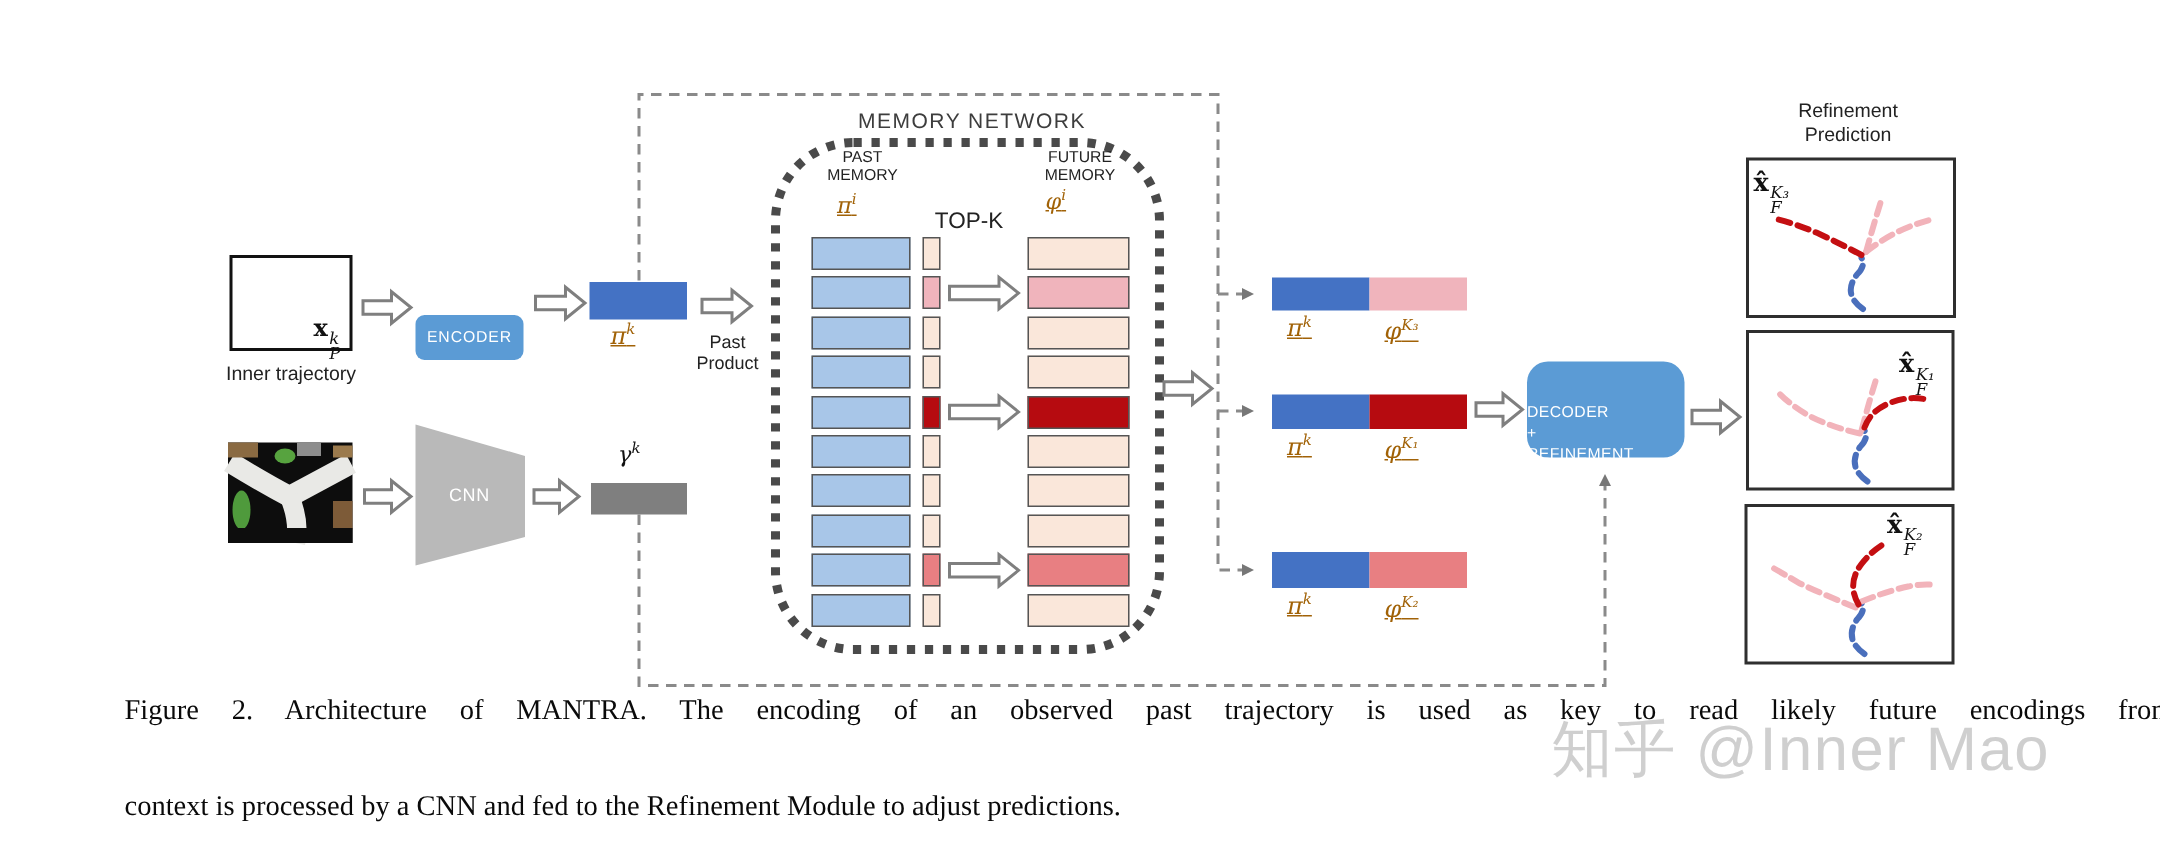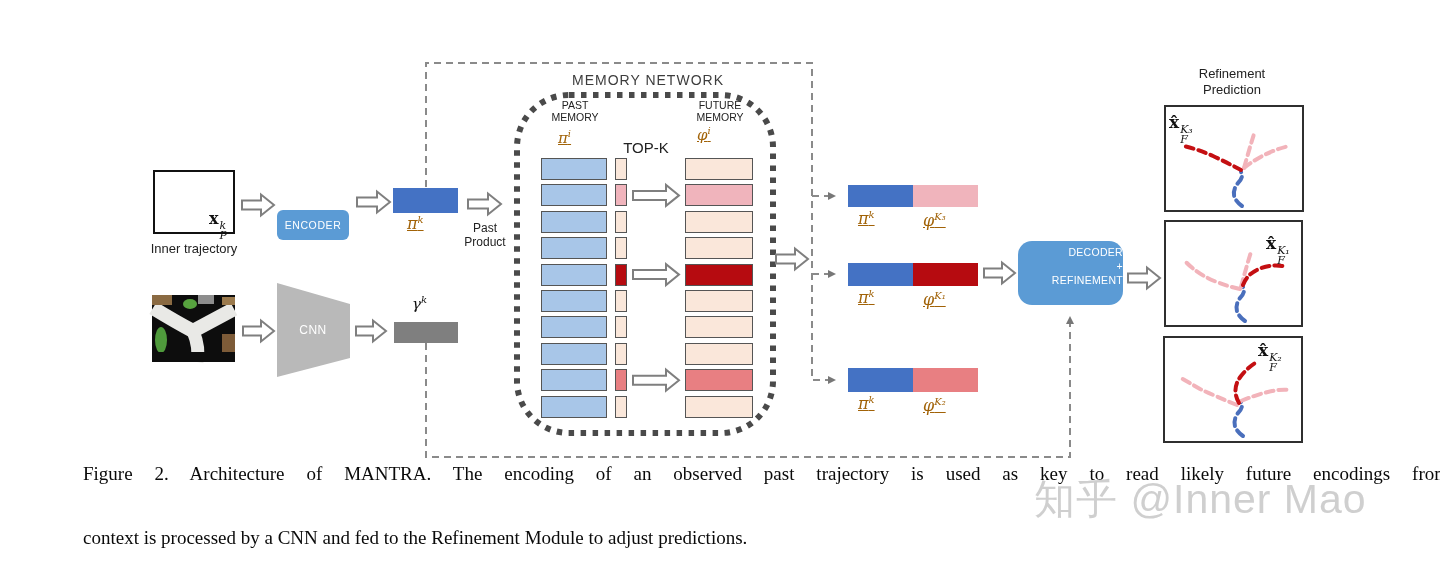--- a/index.html
+++ b/index.html
@@ -12,21 +12,21 @@
   .traj{fill:none;stroke-width:4;stroke-linecap:round;stroke-dasharray:8 5;}
   .abs{position:absolute;}
   .lbl{position:absolute;text-align:center;color:#222;}
   .mrow{position:absolute;border:1.5px solid #555;box-sizing:border-box;}
   .past-box{position:absolute;left:153px;top:170px;width:82px;height:64px;border:2px solid #111;background:#fff;box-sizing:border-box;}
   .enc{position:absolute;left:277px;top:185px;width:72px;height:30px;border-radius:6px;display:flex;align-items:center;justify-content:center;color:#fff;font-size:10.5px;letter-spacing:.6px;margin-top:25px;}
   .pik{position:absolute;left:393px;top:188px;width:65px;height:25px;}
   .gmk{position:absolute;left:394px;top:322px;width:64px;height:21px;}
   .vec{position:absolute;display:flex;}
   .vec-half{width:65px;height:100%;}
-  .dec{position:absolute;left:1018px;top:241px;width:105px;height:64px;border-radius:14px;color:#fff;font-size:10.5px;line-height:14px;text-align:right;padding-top:4px;box-sizing:border-box;letter-spacing:.3px;}
+  .dec{position:absolute;left:1018px;top:241px;width:105px;height:64px;border-radius:14px;color:#fff;font-size:10.5px;line-height:14px;text-align:left;padding-top:27px;box-sizing:border-box;letter-spacing:.3px;}
   .pbox{position:absolute;width:140px;height:107px;border:2px solid #2f2f2f;background:transparent;box-sizing:border-box;}
   .mlab{position:absolute;font-family:"DejaVu Serif",serif;font-style:italic;font-size:16px;color:#a16207;text-decoration:underline;}
   .mlab sup{font-size:10px;font-style:italic;}
   .mstack{position:absolute;font-family:"DejaVu Serif",serif;font-size:17px;color:#111;white-space:nowrap;}
   .mstack .mb{font-weight:bold;font-style:normal;}
   .mstack.gk .mb{font-weight:normal;font-style:italic;}
   .ss{display:inline-flex;flex-direction:column;font-size:11px;line-height:10px;vertical-align:-5px;font-style:italic;margin-left:1px;}
   .cap{position:absolute;left:47px;width:1366px;font-family:"Liberation Serif",serif;font-size:19px;color:#0a0a0a;text-align:justify;text-align-last:justify;white-space:nowrap0;margin-left:36px;}
   .cap.last{text-align-last:left;}
   .wm{position:absolute;left:1034px;top:472px;font-size:41px;color:#c4c4c4;opacity:.8;letter-spacing:1px;z-index:6;white-space:nowrap;}

